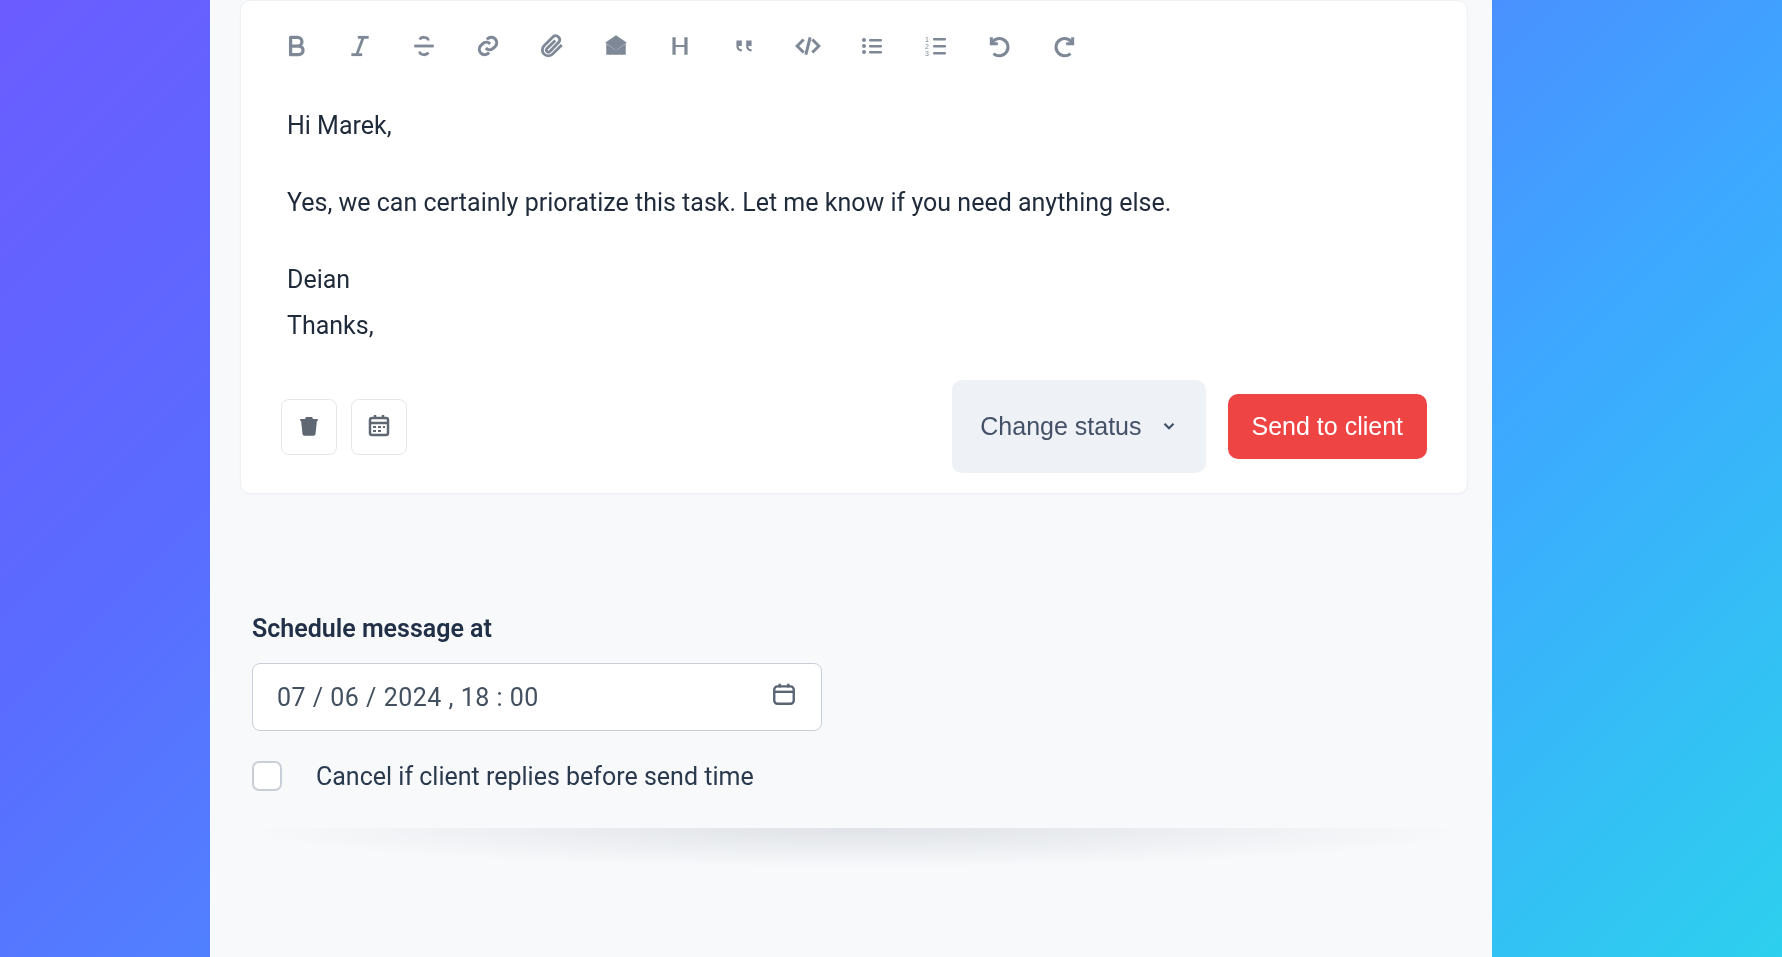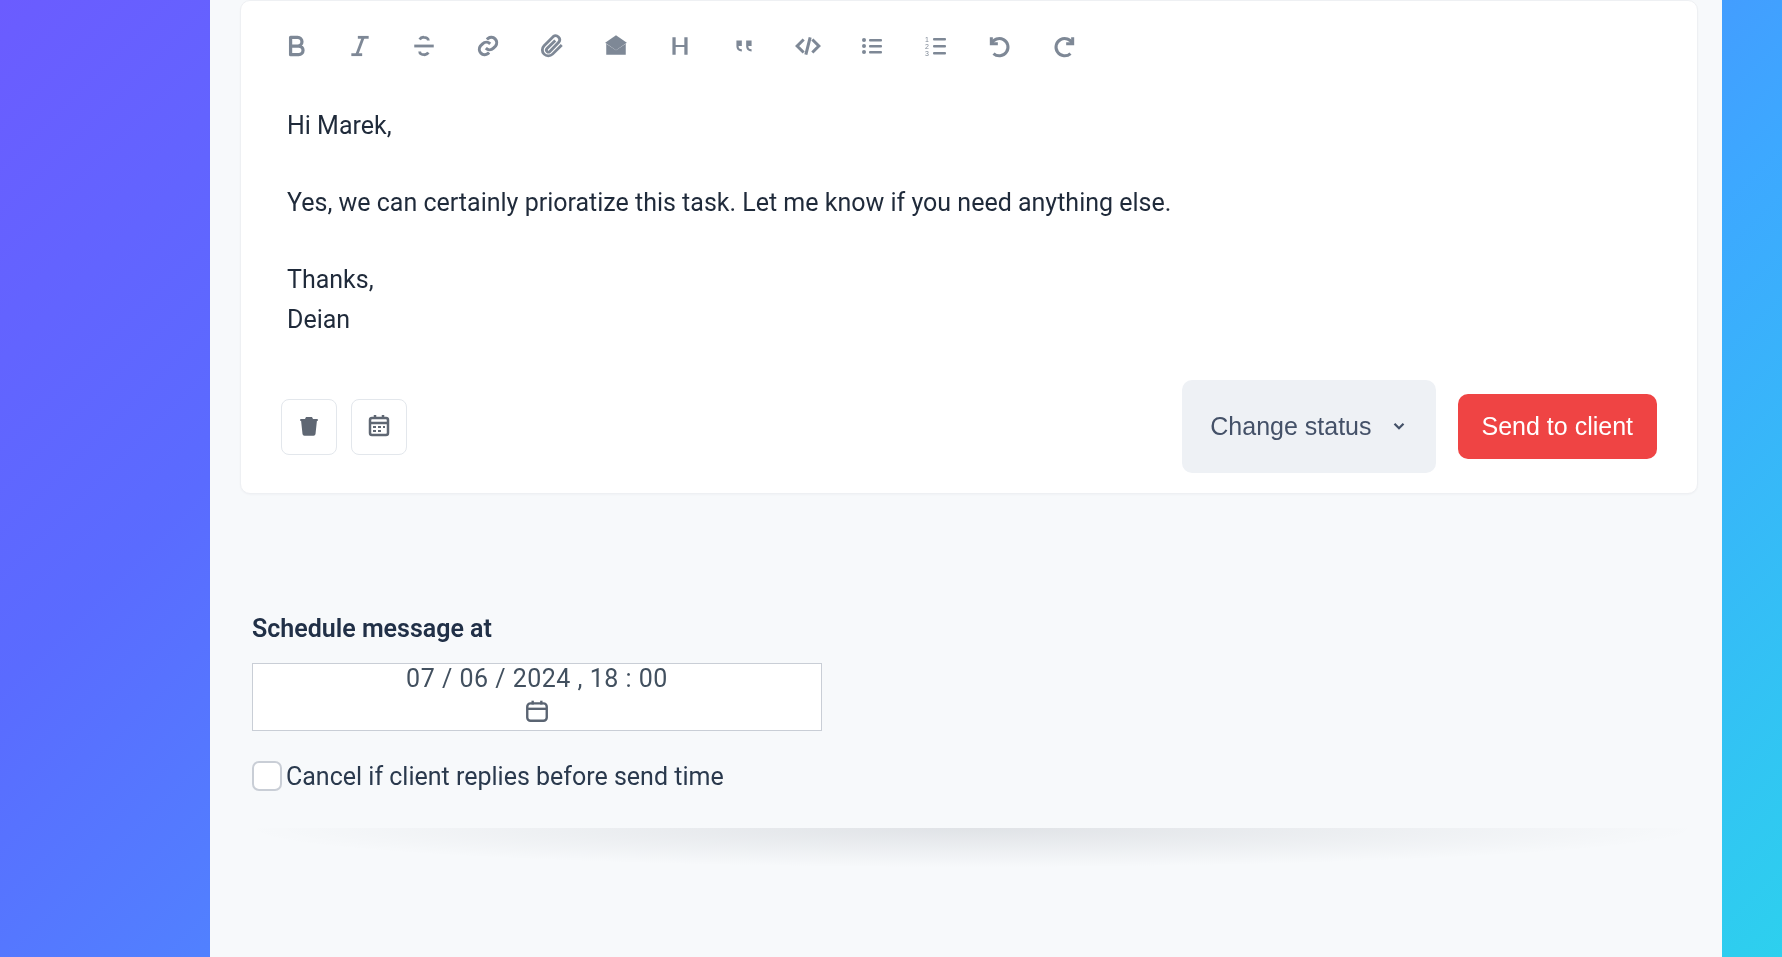--- a/index.html
+++ b/index.html
@@ -4,21 +4,21 @@
 <style>
   * { box-sizing: border-box; margin: 0; padding: 0; }
   html, body { width: 100%; height: 100%; }
   body {
     font-family: -apple-system, BlinkMacSystemFont, "Segoe UI", Roboto, Helvetica, Arial, sans-serif;
     background: linear-gradient(135deg, #6b5cff 0%, #5a6bff 25%, #4d8aff 50%, #3da8ff 70%, #2dd0ee 100%);
     overflow: hidden;
   }
   .stage {
     position: relative;
-    width: 1722px;
+    width: 1492px;
     height: 957px;
   }
   .panel {
     position: absolute;
     left: 210px;
     right: 0;
     top: 0;
     bottom: 0;
     background: #f7f9fb;
   }
@@ -115,34 +115,33 @@
     font-weight: 600;
     color: #213047;
     margin-bottom: 20px;
   }
   .date-input {
     display: flex;
     align-items: center;
     width: 570px;
     height: 68px;
     border: 1px solid #c9ced6;
-    border-radius: 0;
+    border-radius: 8px;
     background: #fff;
-    padding: 0 24px;
+    padding: 12px 24px;
     font-size: 25px;
     color: #42505f;
     cursor: text;
-    flex-direction: column;
   }
   .date-input .val { flex: 1; letter-spacing: 0.5px; }
   .date-input svg { width: 26px; height: 26px; color: #5a6472; }
   .cancel-row {
     display: flex;
     align-items: center;
-    gap: 4px;
+    gap: 34px;
     margin-top: 30px;
   }
   .checkbox {
     width: 30px; height: 30px;
     border: 2px solid #c9ced6;
     border-radius: 7px;
     background: #fff;
     cursor: pointer;
   }
   .cancel-label {
@@ -257,22 +256,22 @@
               <polyline points="20 4 20 10 14 10"></polyline>
             </svg>
         </button>
       </div>
 
       <div class="editor-body">
         <div class="para">Hi Marek,</div>
         <div class="gap"></div>
         <div class="para">Yes, we can certainly prioratize this task. Let me know if you need anything else.</div>
         <div class="gap"></div>
+        <div class="para">Deian</div>
         <div class="para" style="margin-bottom:2px">Thanks,</div>
-        <div class="para">Deian</div>
       </div>
 
       <div class="action-row">
         <button class="icon-square" title="Delete">
           <span>
             <svg viewBox="0 0 24 24" fill="currentColor">
                 <path d="M4 7h16l-1.5 14a2 2 0 0 1-2 1.8h-9a2 2 0 0 1-2-1.8zM9 4h6l1 2H8z"></path>
                 <rect x="3" y="6" width="18" height="2" rx="1"></rect>
               </svg>
           </span>

